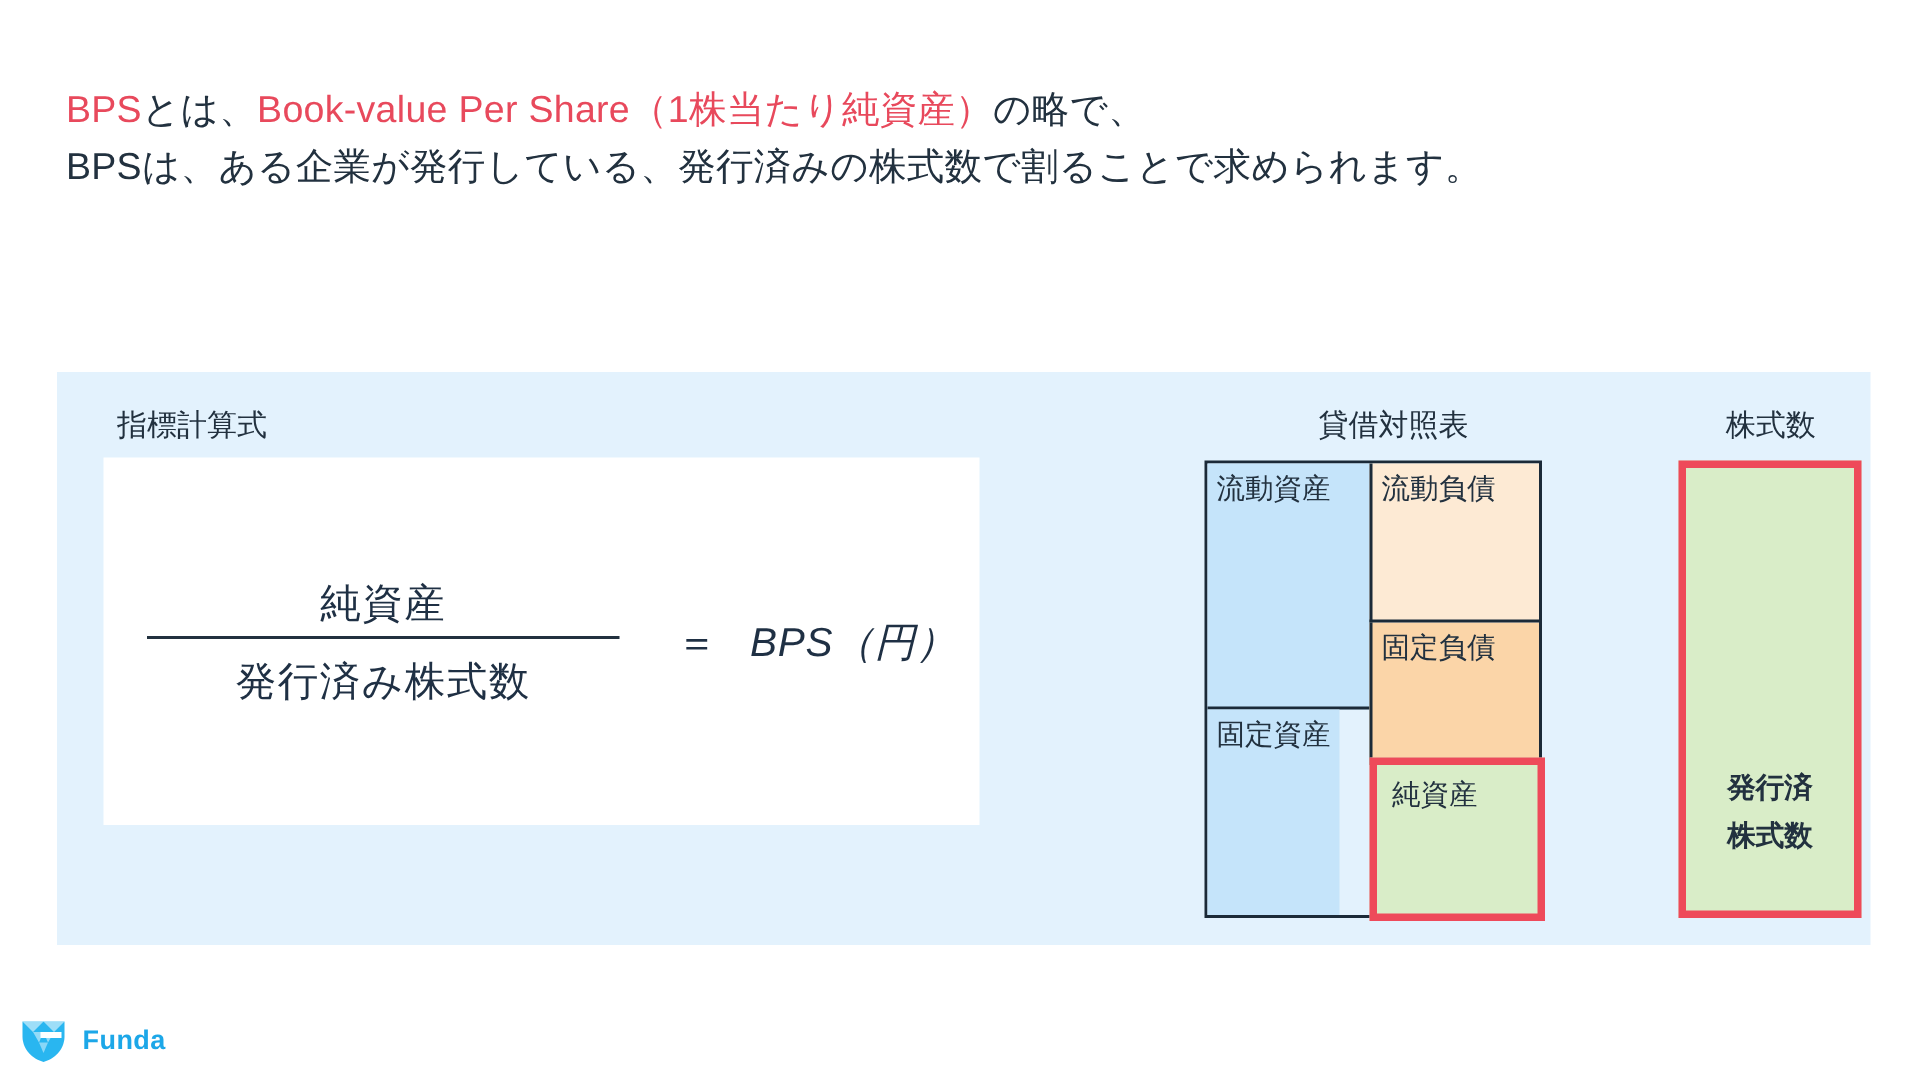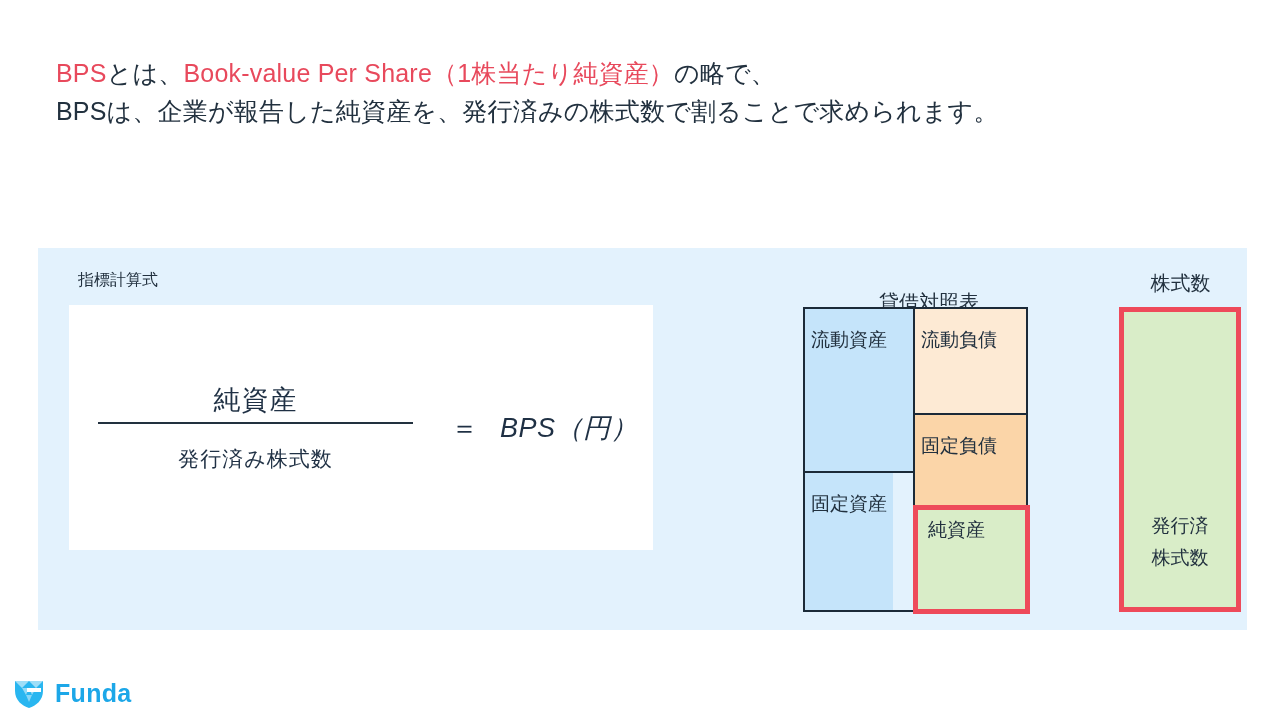--- a/index.html
+++ b/index.html
@@ -20,41 +20,40 @@
   #intro {
     position: absolute;
     left: 44px;
     top: 54px;
     width: 1200px;
     font-size: 25px;
     line-height: 38px;
     letter-spacing: 0.2px;
     color: #22313f;
     white-space: nowrap;
-    margin-left: 12px;
   }
   #intro .ln { display: block; }
   .hl { color: #e8495c; }
 
   
   #panel {
     position: absolute;
     left: 38px;
     top: 248px;
     width: 1209px;
     height: 382px;
     background: #e3f2fd;
   }
 
   
   #formula-caption {
     position: absolute;
     left: 40px;
     top: 22px;
-    font-size: 16px;
+    font-size: 20px;
     color: #22313f;
   }
   #formula-box {
     position: absolute;
     left: 31px;
     top: 57px;
     width: 584px;
     height: 245px;
     background: #ffffff;
   }
@@ -79,22 +78,22 @@
     font-size: 27px;
     padding: 0 14px 4px 14px;
     letter-spacing: 1px;
   }
   .fraction .bar {
     width: 315px;
     height: 2px;
     background: #22313f;
   }
   .fraction .denominator {
-    font-size: 21px;
-    padding: 21px 14px 0 14px;
+    font-size: 27px;
+    padding: 10px 14px 0 14px;
     letter-spacing: 1px;
   }
   .eq-sign {
     font-size: 27px;
     margin-left: 16px;
   }
   .result {
     font-size: 27px;
     letter-spacing: 0.5px;
     font-style: italic;
@@ -102,21 +101,20 @@
 
   
   #bs-title {
     position: absolute;
     left: 776px;
     top: 22px;
     width: 230px;
     text-align: center;
     font-size: 20px;
     color: #22313f;
-    margin-top: 19px;
   }
   #bs-table {
     position: absolute;
     left: 765px;
     top: 59px;
     width: 225px;
     height: 556px;
   }
   #bs-frame {
     position: absolute;
@@ -125,21 +123,21 @@
     width: 225px;
     height: 305px;
     border: 2px solid #1b2a38;
     box-sizing: border-box;
   }
   .bs-cell {
     position: absolute;
     box-sizing: border-box;
     font-size: 19px;
     color: #22313f;
-    padding: 18px 0 0 6px;
+    padding: 4px 0 0 6px;
   }
   
   #cell-current-assets {
     left: 2px; top: 2px; width: 108px; height: 164px;
     background: #c5e4fa;
     border-bottom: 2px solid #1b2a38;
   }
   #cell-fixed-assets {
     left: 2px; top: 166px; width: 88px; height: 137px;
     background: #c5e4fa;
@@ -185,47 +183,48 @@
   }
   #shares-label {
     position: absolute;
     left: 0;
     top: 198px;
     width: 112px;
     text-align: center;
     font-size: 19px;
     line-height: 32px;
     color: #22313f;
+    font-weight: bold;
   }
   #shares-label span { display: block; }
 
   
   #logo {
     position: absolute;
     left: 12px;
     top: 676px;
     display: flex;
     align-items: center;
     gap: 9px;
   }
   #logo-text {
-    font-size: 25px;
+    font-size: 18px;
     font-weight: bold;
     color: #1ca7e8;
     letter-spacing: 0.3px;
   }
 </style>
 </head>
 <body>
 
 <div id="intro">
   <span class="ln">
     <span class="hl">BPS</span><span>とは、</span><span class="hl">Book-value Per Share（1株当たり純資産）</span><span>の略で、</span>
   </span>
-  <span class="ln">BPSは、企業が報告した純資産を、発行済みの株式数で割ることで求められます。</span>
+  <span class="ln">BPSは、ある企業が発行している、発行済みの株式数で割ることで求められます。</span>
 </div>
 
 <div id="panel">
 
   <div id="formula-caption">指標計算式</div>
 
   <div id="formula-box">
     <div id="formula-inner">
       <div class="fraction">
         <div class="numerator">純資産</div>

